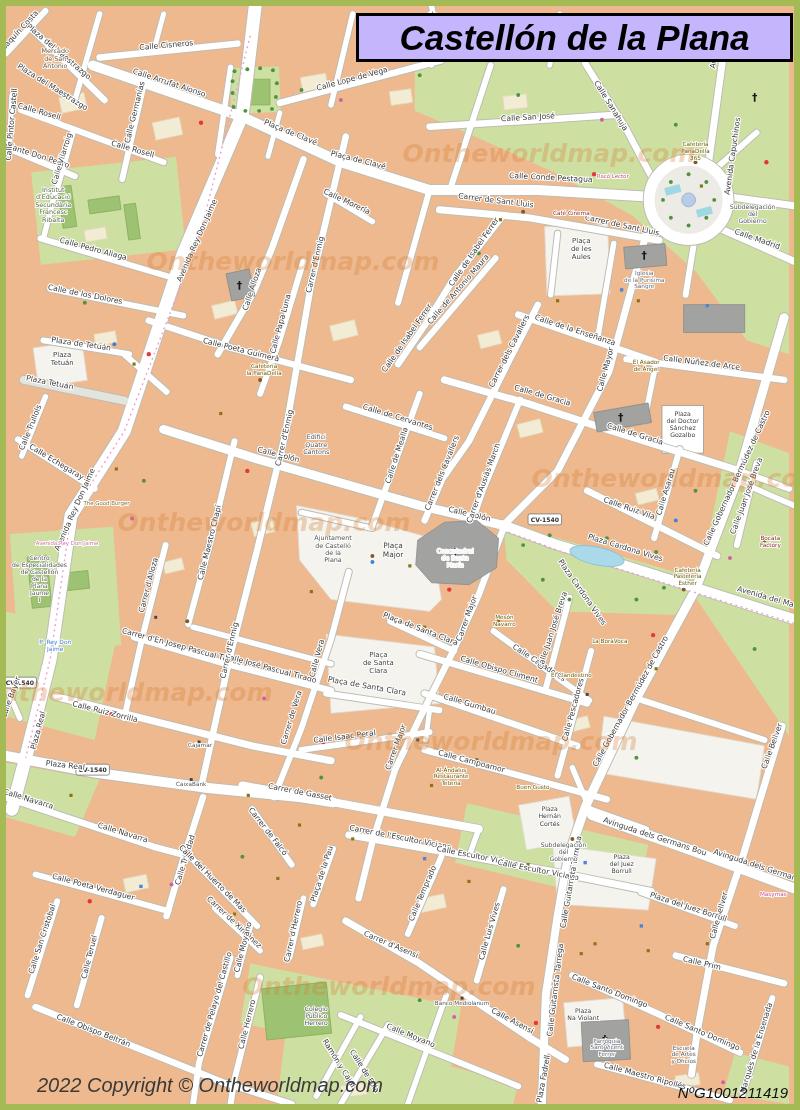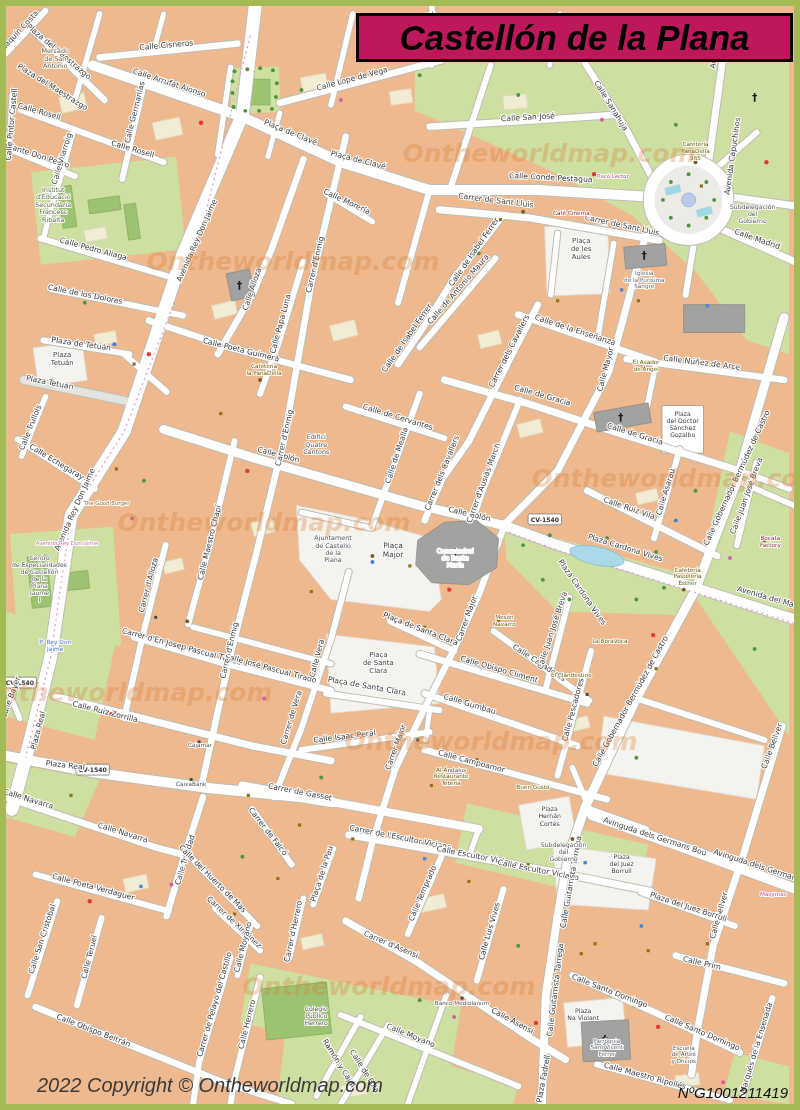--- a/index.html
+++ b/index.html
@@ -3,21 +3,21 @@
 <meta charset="utf-8">
 <style>
   html,body{margin:0;padding:0;background:#e9e9e9;font-family:"DejaVu Sans",sans-serif;}
   .page{width:800px;height:1110px;position:relative;}
   .map-frame{position:relative;width:800px;height:1110px;box-sizing:border-box;
     border:6px solid #a4ba55;background:#dde3c4;overflow:hidden;}
   .map-frame svg{position:absolute;left:0;top:0;width:100%;height:100%;display:block;}
   .wm-layer{position:absolute;inset:0;pointer-events:none;}
   .wm{position:absolute;transform:translate(-50%,-50%);
     font:italic bold 25px "DejaVu Sans",sans-serif;color:rgba(214,126,56,.32);white-space:nowrap;}
-  .title-box{position:absolute;top:7px;right:1px;width:437px;height:49px;background:#be185d;
+  .title-box{position:absolute;top:7px;right:1px;width:437px;height:49px;background:#c4b5fd;
     border:3px solid #000;box-sizing:border-box;display:flex;align-items:center;justify-content:center;z-index:5;}
   .title-box span{font:italic bold 35px "Liberation Sans",sans-serif;color:#000;white-space:nowrap;}
   .copyright{position:absolute;left:10px;bottom:7px;font:italic 20px "Liberation Sans",sans-serif;color:#3a3a3a;z-index:5;margin-left:21px;}
   .map-number{position:absolute;right:6px;bottom:3px;font:italic 15px "Liberation Sans",sans-serif;color:#111;z-index:5;margin-top:20px;}
 </style>
 </head>
 <body>
 
 <div class="page">
   <div class="map-frame">

